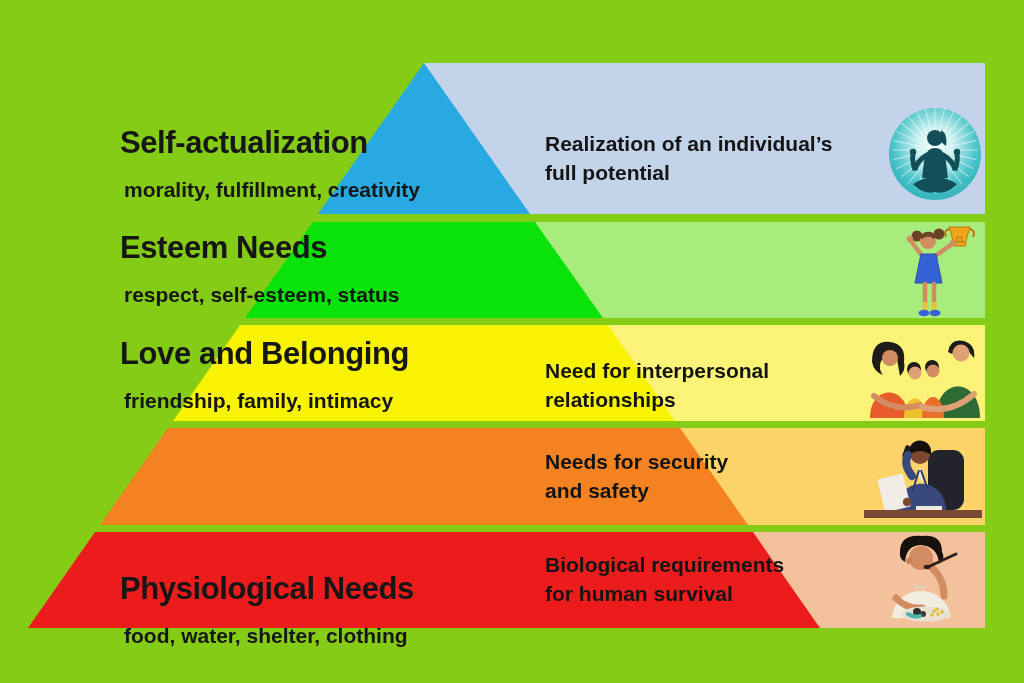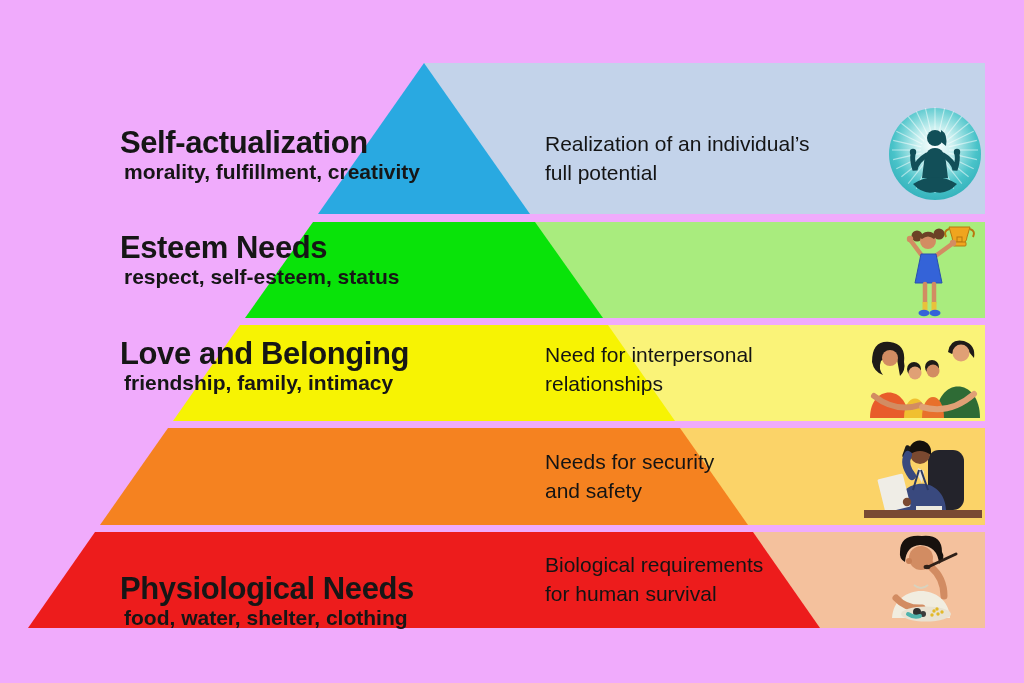--- a/index.html
+++ b/index.html
@@ -1,29 +1,29 @@
 <!DOCTYPE html>
 <html><head>
 <meta charset="utf-8">
 <style>
   html,body{margin:0;padding:0;background:#ffffff;}
   .stage{
-    position:relative;width:1024px;height:683px;background:#f0abfc;
+    position:relative;width:1024px;height:683px;background:#84cc16;
     font-family:"Liberation Sans",sans-serif;overflow:hidden;
   }
   svg.base{position:absolute;left:0;top:0;}
   
   .band0{fill:var(--r0-tint)} .band1{fill:var(--r1-tint)} .band2{fill:var(--r2-tint)}
   .band3{fill:var(--r3-tint)} .band4{fill:var(--r4-tint)}
   .seg0{fill:var(--r0-main)} .seg1{fill:var(--r1-main)} .seg2{fill:var(--r2-main)}
   .seg3{fill:var(--r3-main)} .seg4{fill:var(--r4-main)}
   .label{position:absolute;left:120px;color:#161616;white-space:nowrap;}
   .label .t{font-size:31px;font-weight:700;line-height:34px;letter-spacing:-0.4px;}
-  .label .s{font-size:21px;font-weight:700;margin-top:0;margin-left:4px;}
-  .desc{position:absolute;left:545px;width:340px;font-size:21px;font-weight:400;
+  .label .s{font-size:21px;font-weight:700;margin-top:18px;margin-left:4px;}
+  .desc{position:absolute;left:545px;width:340px;font-size:21px;font-weight:700;
         line-height:29px;color:#141414;}
   .icon{position:absolute;}
   .icon svg{display:block;}
 </style>
 </head>
 <body>
 
 <div class="stage" style="--r0-main: #29a9e1; --r0-tint: #c3d3ea; --r1-main: #09e309; --r1-tint: #a9ec7e; --r2-main: #f7f303; --r2-tint: #faf378; --r3-main: #f58220; --r3-tint: #fbd368; --r4-main: #ed1c1c; --r4-tint: #f4c19d;">
 
   <svg class="base" width="1024" height="683" viewBox="0 0 1024 683">
@@ -55,21 +55,21 @@
   </div>
   <div class="label" style="top:572px">
     <div class="t">Physiological Needs</div>
     <div class="s">food, water, shelter, clothing</div>
   </div>
 
   <div class="desc" style="top:129px">
     <div>Realization of an individual’s</div>
     <div>full potential</div>
   </div>
-  <div class="desc" style="top:340px">
+  <div class="desc" style="top:356px">
     <div>Need for interpersonal</div>
     <div>relationships</div>
   </div>
   <div class="desc" style="top:447px">
     <div>Needs for security</div>
     <div>and safety</div>
   </div>
   <div class="desc" style="top:550px">
     <div>Biological requirements</div>
     <div>for human survival</div>

